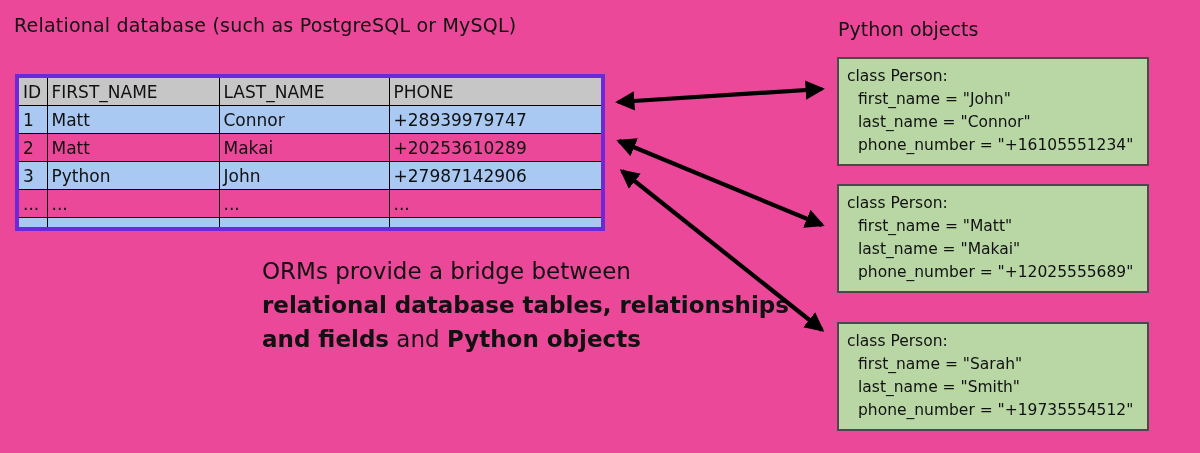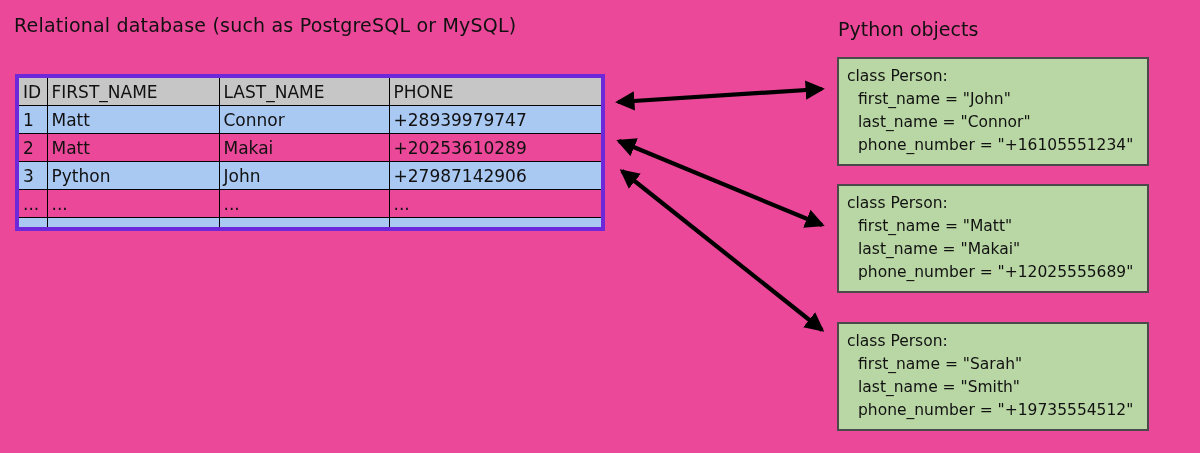--- a/index.html
+++ b/index.html
@@ -144,20 +144,25 @@
       </tr>
       <tr class="blue empty">
         <td></td>
         <td></td>
         <td></td>
         <td></td>
       </tr>
     </tbody>
   </table>
 
+  <div class="caption">
+    <div>ORMs provide a bridge between</div>
+    <div class="bold">relational database tables, relationships</div>
+    <div><span class="bold">and fields</span><span> and </span><span class="bold">Python objects</span></div>
+  </div>
 
   <div class="py-title">Python objects</div>
 
   <div class="py-box box-1">
     <div class="code-line">class Person:</div>
     <div class="code-line indent">first_name = "John"</div>
     <div class="code-line indent">last_name = "Connor"</div>
     <div class="code-line indent">phone_number = "+16105551234"</div>
   </div>
 

